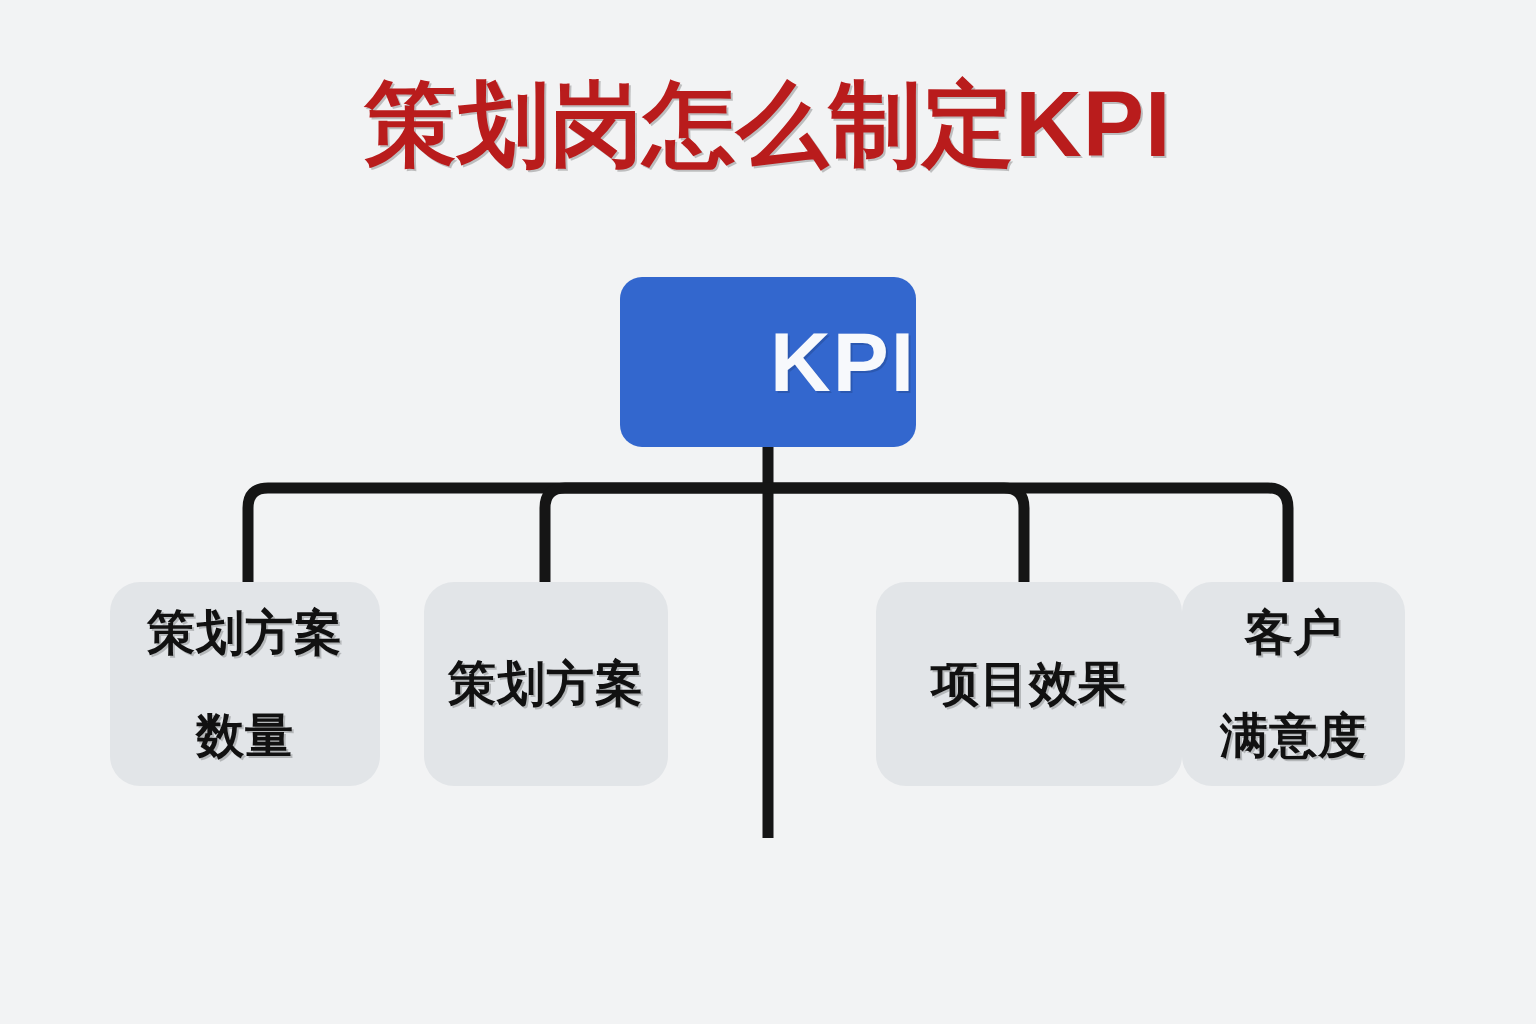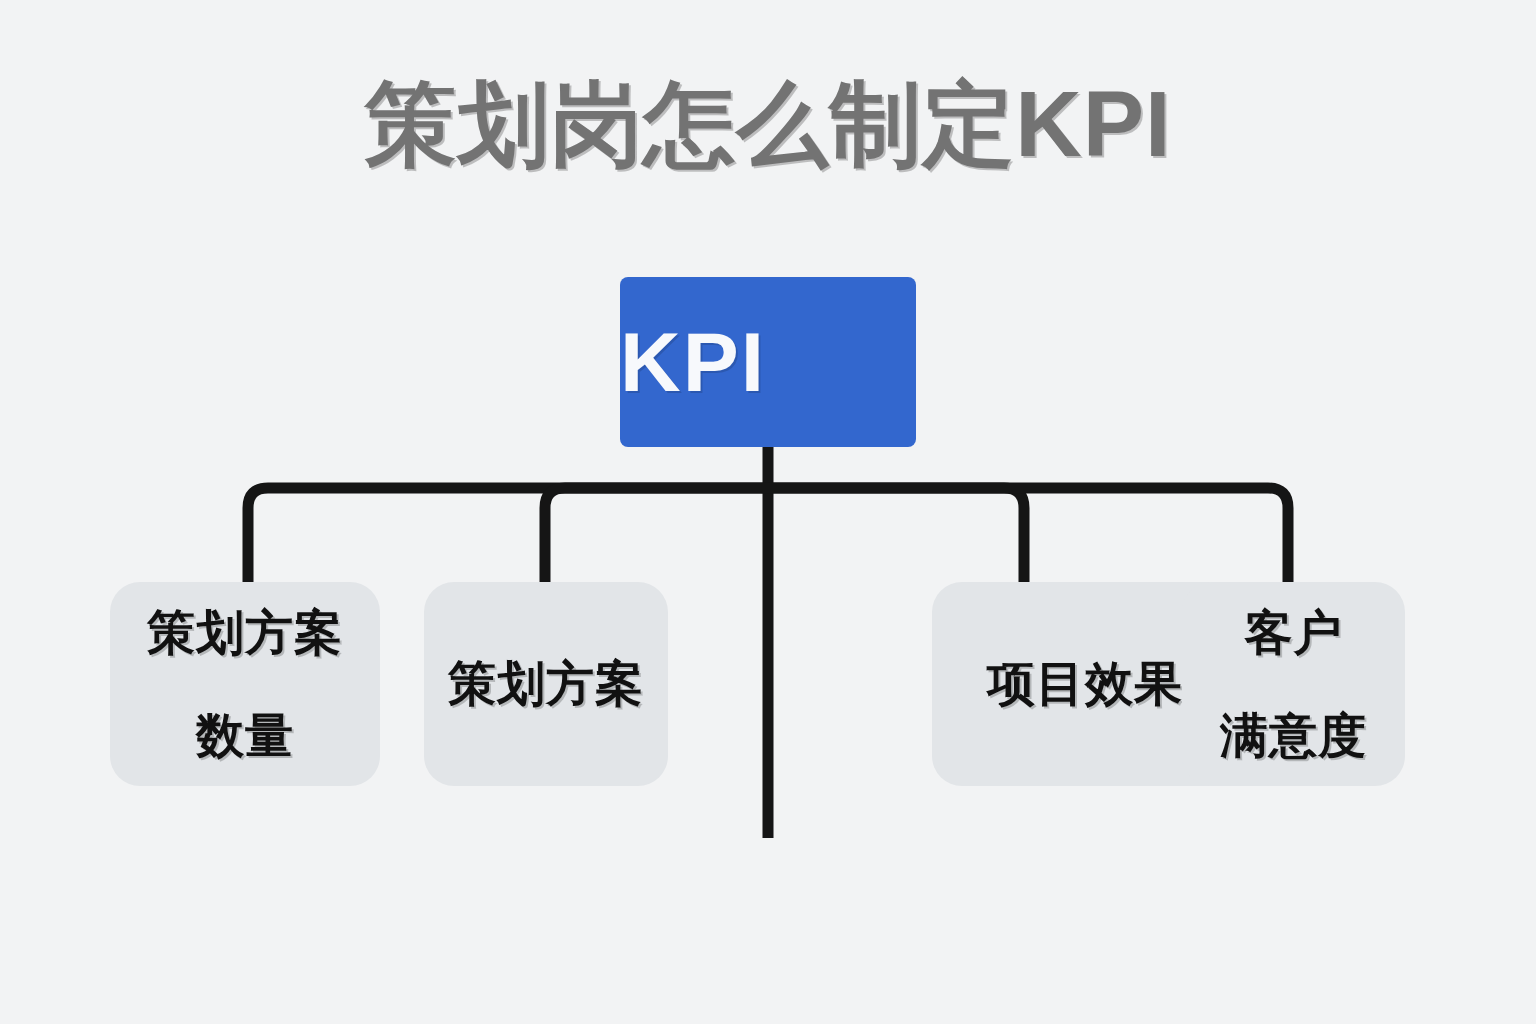--- a/index.html
+++ b/index.html
@@ -25,21 +25,21 @@
   #page-title {
     position: absolute;
     left: 0;
     top: 72px;
     width: 1536px;
     text-align: center;
     font-size: 92px;
     line-height: 104px;
     font-weight: 700;
     letter-spacing: 1px;
-    color: #737373;
+    color: #b91c1c;
     text-shadow: 2px 2px 0 rgba(0,0,0,0.22);
     white-space: nowrap;
   }
 
   
   #connectors {
     position: absolute;
     left: 0;
     top: 0;
     width: 1536px;
@@ -47,24 +47,24 @@
   }
 
   
   #root-node {
     position: absolute;
     left: 620px;
     top: 277px;
     width: 296px;
     height: 170px;
     background: #3367ce;
-    border-radius: 8px;
+    border-radius: 22px;
     display: flex;
     align-items: center;
-    justify-content: flex-start;
+    justify-content: flex-end;
     z-index: 3;
   }
   #root-node .root-label {
     font-size: 84px;
     font-weight: 700;
     color: #f7f9fc;
     letter-spacing: 2px;
     line-height: 1;
     text-shadow: 2px 2px 0 rgba(0,0,0,0.14);
   }
@@ -88,21 +88,21 @@
     font-weight: 700;
     color: #111111;
     line-height: 62px;
     letter-spacing: 1px;
     white-space: nowrap;
     text-shadow: 2px 2px 0 rgba(0,0,0,0.20);
   }
 
   #leaf-0 { left: 110px;  width: 270px; }
   #leaf-1 { left: 424px;  width: 244px; }
-  #leaf-2 { left: 932px;  width: 306px; }
+  #leaf-2 { left: 876px;  width: 306px; }
   #leaf-3 { left: 1182px; width: 223px; }
 </style>
 </head>
 <body>
 
 <div id="canvas">
 
   <div id="page-title">策划岗怎么制定KPI</div>
 
   <svg id="connectors" viewBox="0 0 1536 1024" xmlns="http://www.w3.org/2000/svg">

